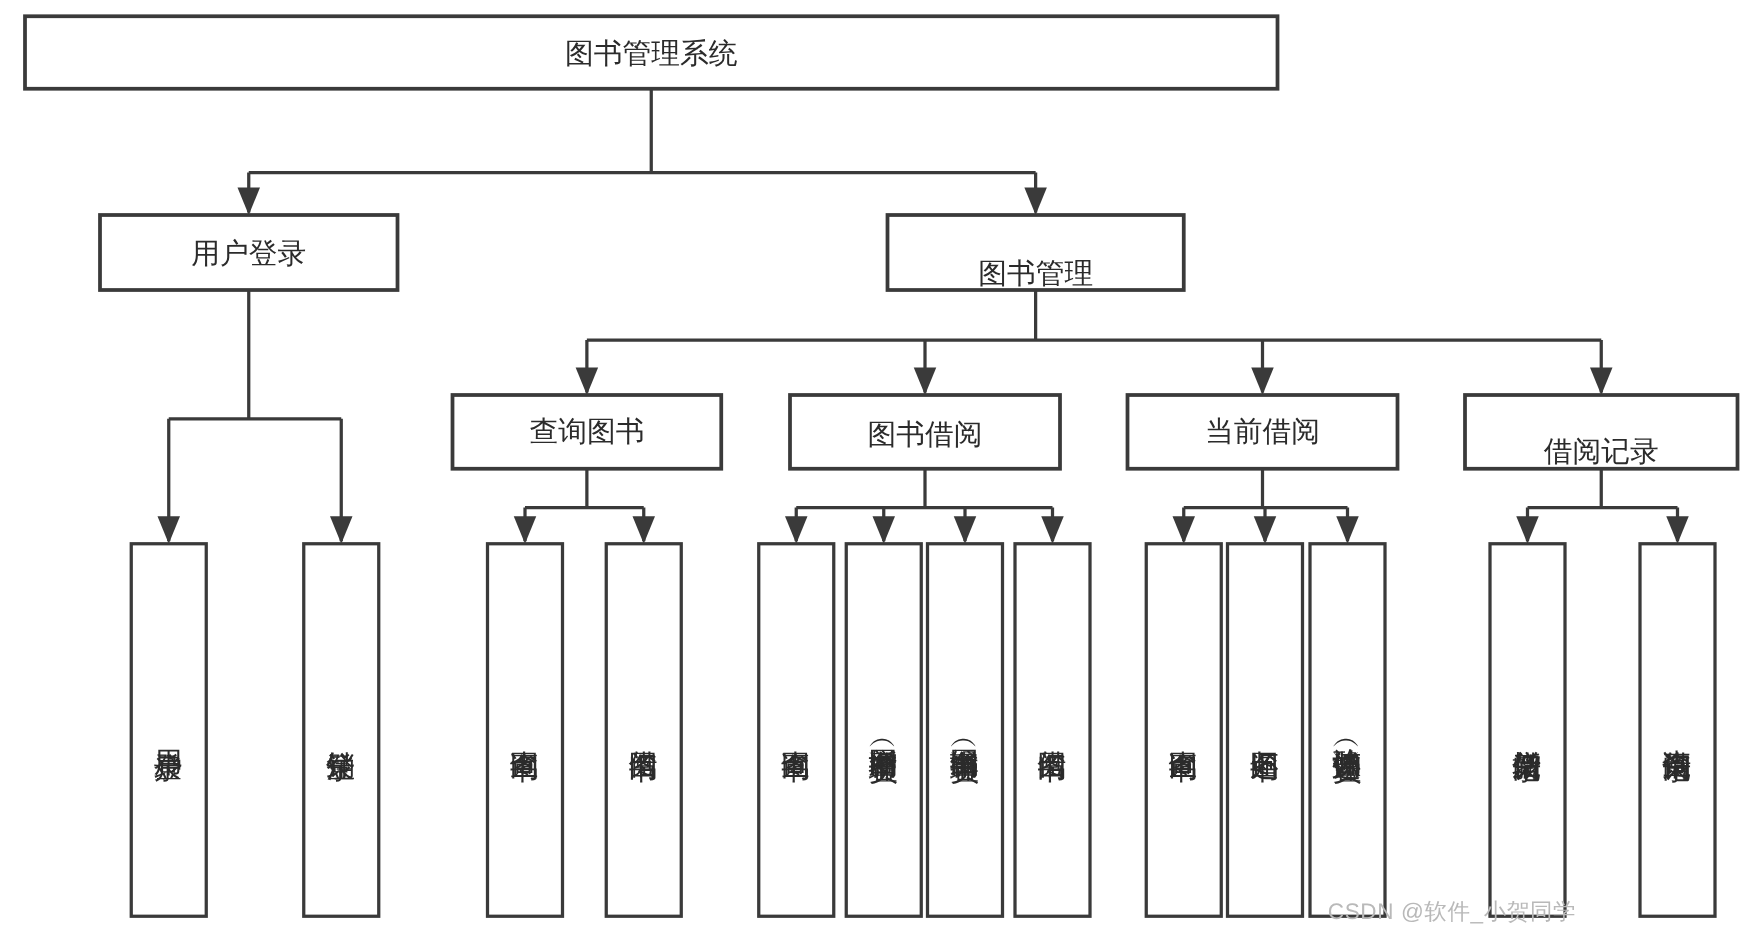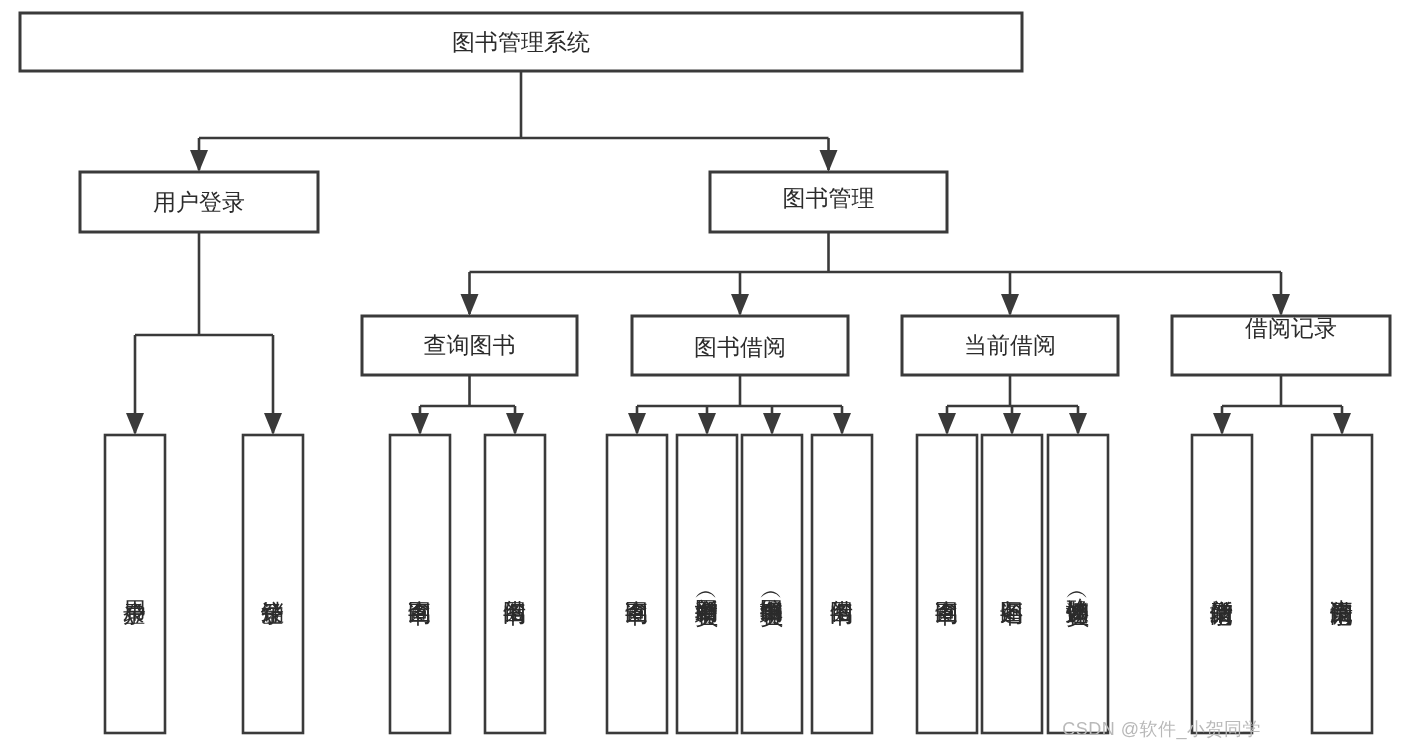--- a/index.html
+++ b/index.html
@@ -165,31 +165,31 @@
         <rect x="1172" y="316" width="218" height="59" class="node-box"></rect>
         <rect x="1192" y="435" width="60" height="298" class="node-box-thin"></rect>
         <rect x="1312" y="435" width="60" height="298" class="node-box-thin"></rect>
       </g>
   </svg>
   <div id="labels-layer">
       <div class="hlabel-wrap" style="left: 20px; top: 13px; width: 1002px; height: 58px;">图书管理系统</div>
       <div class="hlabel-wrap" style="left: 80px; top: 172px; width: 238px; height: 60px;">用户登录</div>
       <div class="vlabel-wrap" style="left: 105px; top: 435px; width: 60px; height: 298px;">用户登录</div>
       <div class="vlabel-wrap" style="left: 243px; top: 435px; width: 60px; height: 298px;">注销登录</div>
-      <div class="hlabel-wrap" style="left: 710px; top: 168px; width: 237px; height: 60px;">图书管理</div>
+      <div class="hlabel-wrap" style="left: 710px; top: 188px; width: 237px; height: 60px;">图书管理</div>
       <div class="hlabel-wrap" style="left: 362px; top: 316px; width: 215px; height: 59px;">查询图书</div>
       <div class="vlabel-wrap" style="left: 390px; top: 435px; width: 60px; height: 298px;">查询图书</div>
       <div class="vlabel-wrap" style="left: 485px; top: 435px; width: 60px; height: 298px;">借阅图书</div>
       <div class="hlabel-wrap" style="left: 632px; top: 318px; width: 216px; height: 59px;">图书借阅</div>
       <div class="vlabel-wrap" style="left: 607px; top: 435px; width: 60px; height: 298px;">查询图书</div>
       <div class="vlabel-wrap" style="left: 677px; top: 435px; width: 60px; height: 298px;">新增图书（管理员）</div>
       <div class="vlabel-wrap" style="left: 742px; top: 435px; width: 60px; height: 298px;">编辑图书（管理员）</div>
       <div class="vlabel-wrap" style="left: 812px; top: 435px; width: 60px; height: 298px;">借阅图书</div>
       <div class="hlabel-wrap" style="left: 902px; top: 316px; width: 216px; height: 59px; border-radius: 11px;">当前借阅</div>
       <div class="vlabel-wrap" style="left: 917px; top: 435px; width: 60px; height: 298px;">查询图书</div>
       <div class="vlabel-wrap" style="left: 982px; top: 435px; width: 60px; height: 298px;">归还图书</div>
       <div class="vlabel-wrap" style="left: 1048px; top: 435px; width: 60px; height: 298px;">确认归还（管理员）</div>
-      <div class="hlabel-wrap" style="left: 1172px; top: 299px; width: 218px; height: 59px; margin-left: 10px;">借阅记录</div>
+      <div class="hlabel-wrap" style="left: 1172px; top: 332px; width: 218px; height: 59px;">借阅记录</div>
       <div class="vlabel-wrap" style="left: 1192px; top: 435px; width: 60px; height: 298px;">新增借阅记录</div>
       <div class="vlabel-wrap" style="left: 1312px; top: 435px; width: 60px; height: 298px;">查询借阅记录</div>
     </div>
   <div id="watermark">CSDN @软件_小贺同学</div>
 </div>
 
 </body></html>

